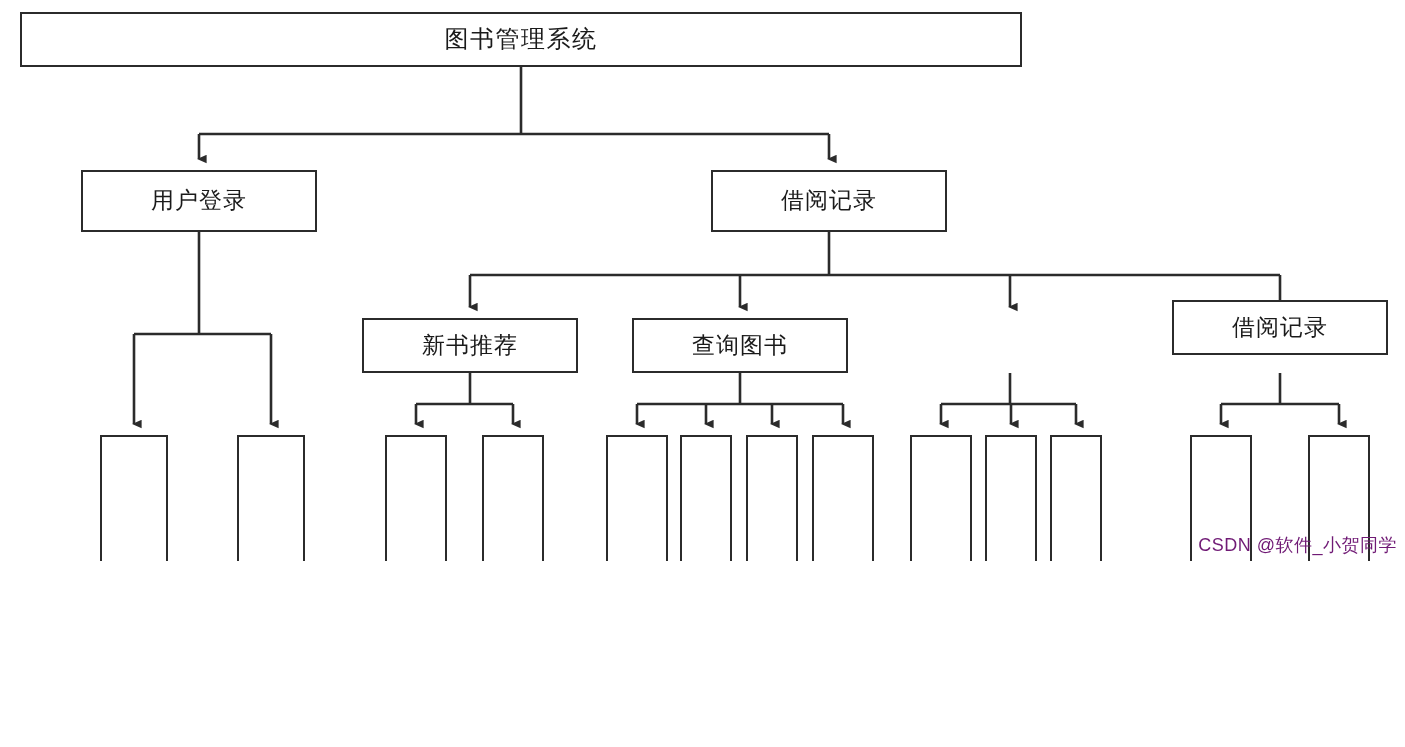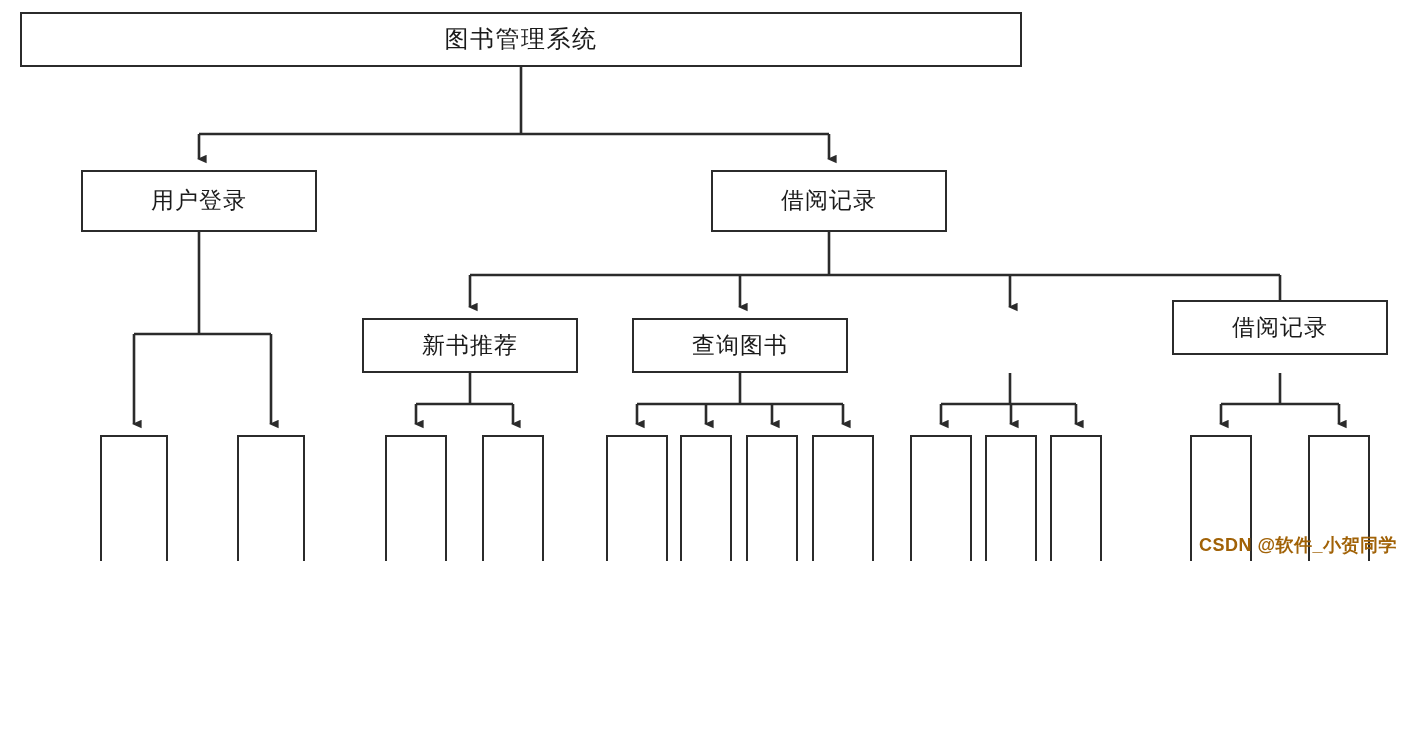--- a/index.html
+++ b/index.html
@@ -60,24 +60,23 @@
     line-height: 1.1;
     letter-spacing: 3px;
     max-height: 100%;
     white-space: nowrap;
   }
   .watermark {
     position: absolute;
     right: 8px;
     bottom: 4px;
     font-size: 18px;
-    color: #a16207;
+    color: #701a75;
     letter-spacing: 0.5px;
     white-space: nowrap;
-    font-weight: bold;
   }
 </style>
 </head>
 <body>
 
 <div id="canvas">
 
   <svg class="edges" viewBox="0 0 1405 747">
     <defs>
       <marker id="arrow" markerWidth="10" markerHeight="10" refX="4.2" refY="7.6" orient="auto" markerUnits="userSpaceOnUse">

